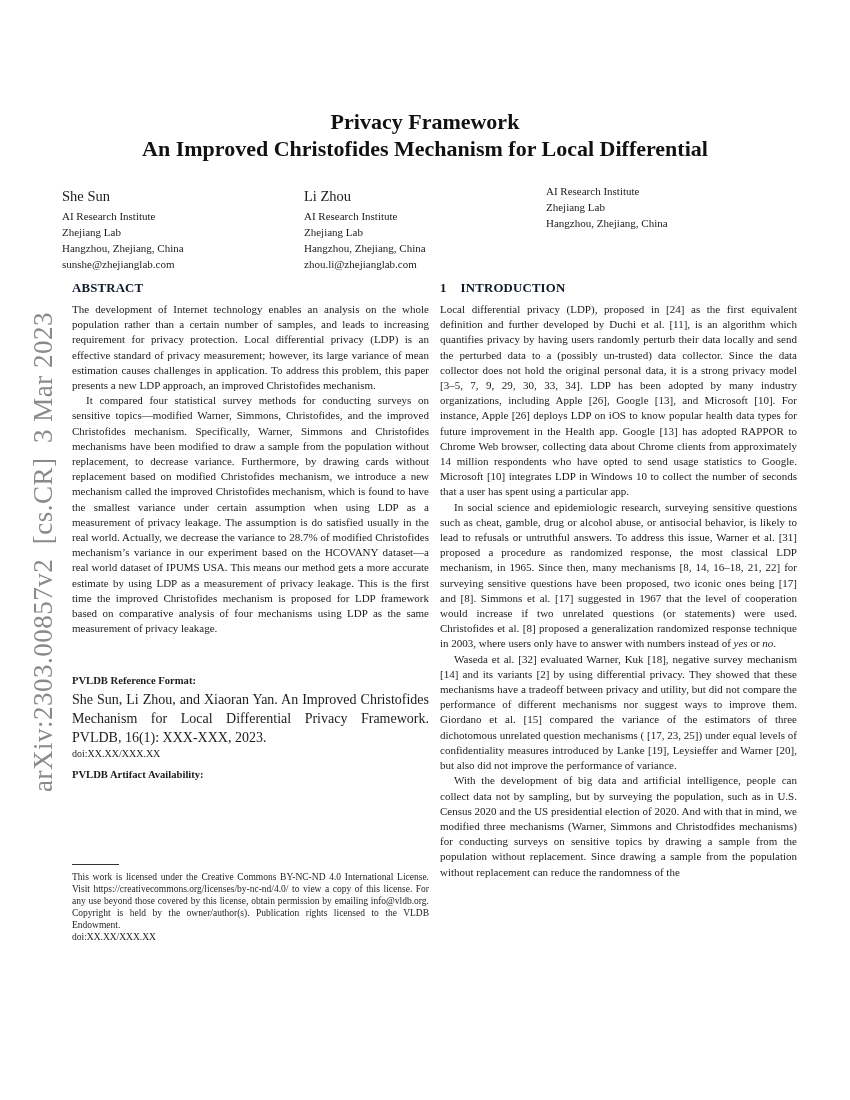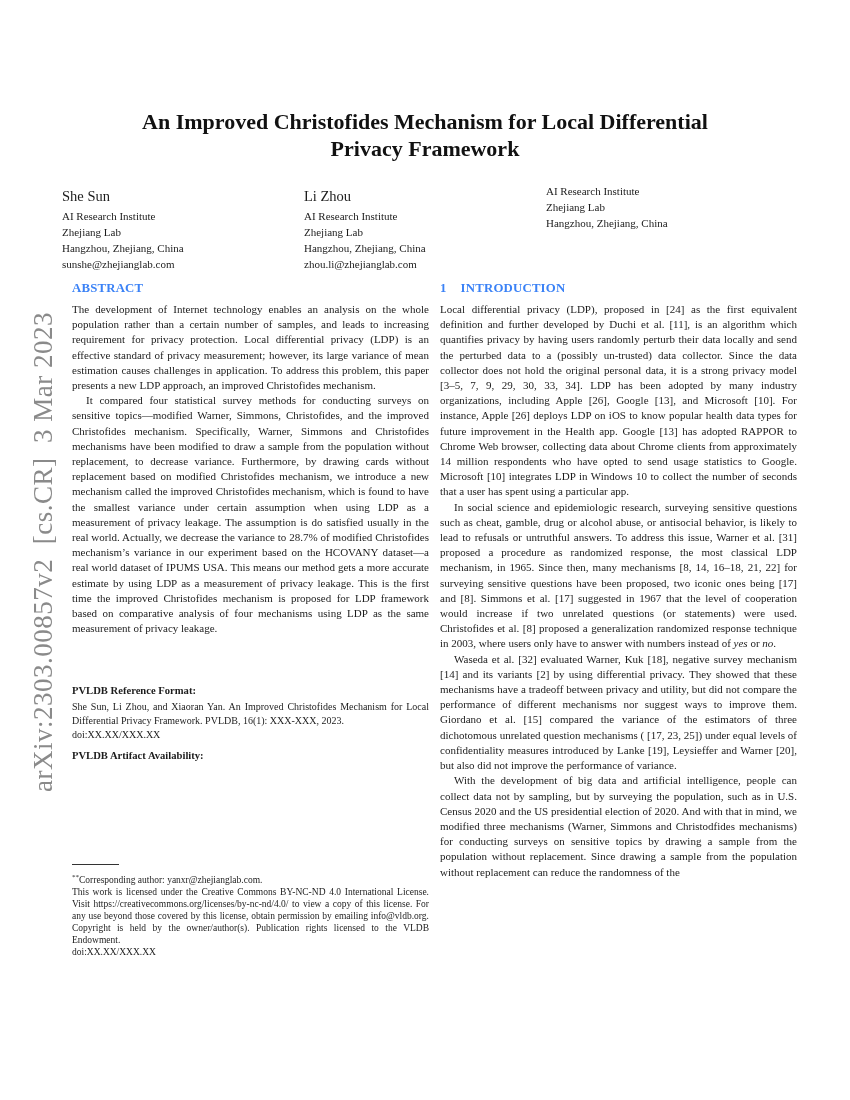--- a/index.html
+++ b/index.html
@@ -67,45 +67,45 @@
     top: 281px;
     width: 357px;
   }
   .col-left  { left: 72px;  }
   .col-right { left: 440px; }
 
   .section-heading {
     font-size: 12.8px;
     line-height: 15px;
     font-weight: bold;
-    color: #3b82f6;
+    color: #0f172a;
     margin-bottom: 6px;
     letter-spacing: 0.2px;
   }
   .section-heading .sec-num { display: inline-block; margin-right: 14px; }
 
   .body-par {
     font-size: 11px;
     line-height: 15.2px;
     text-align: justify;
     color: #1c1c1c;
   }
   .body-par.indent { text-indent: 14px; }
 
-  .ref-block-1 { margin-top: 48px; }
+  .ref-block-1 { margin-top: 38px; }
   .ref-block-2 { margin-top: 6px; }
   .ref-heading {
     font-size: 10.6px;
     line-height: 14px;
     font-weight: bold;
     margin-bottom: 2px;
   }
   .ref-body {
-    font-size: 10px;
-    line-height: 14px;
+    font-size: 14px;
+    line-height: 19px;
     text-align: justify;
   }
   .ref-doi {
     font-size: 10px;
     line-height: 14.2px;
   }
 
   
   .footnote {
     position: absolute;
@@ -125,22 +125,22 @@
   .footnote sup { font-size: 7px; }
 </style>
 </head>
 <body>
 
 <div class="page">
 
   <div class="arxiv-stamp">arXiv:2303.00857v2  [cs.CR]  3 Mar 2023</div>
 
   <div class="title-block">
+    <div>Privacy Framework</div>
     <div>An Improved Christofides Mechanism for Local Differential</div>
-    <div>Privacy Framework</div>
   </div>
 
   <div class="authors-row">
     <div class="author">
       <div class="author-name"><span>She Sun</span><sup></sup></div>
       <div>AI Research Institute</div>
       <div>Zhejiang Lab</div>
       <div>Hangzhou, Zhejiang, China</div>
       <div>sunshe@zhejianglab.com</div>
     </div>
@@ -169,21 +169,20 @@
       <p class="ref-doi">doi:XX.XX/XXX.XX</p>
     </div>
 
     <div class="ref-block-2">
       <div class="ref-heading">PVLDB Artifact Availability:</div>
     </div>
   </div>
 
   <div class="footnote">
     <div class="footnote-rule"></div>
-    <p class="no-justify"><sup>**</sup><span>Corresponding author: yanxr@zhejianglab.com.</span></p>
     <p>This work is licensed under the Creative Commons BY-NC-ND 4.0 International License. Visit https://creativecommons.org/licenses/by-nc-nd/4.0/ to view a copy of this license. For any use beyond those covered by this license, obtain permission by emailing info@vldb.org. Copyright is held by the owner/author(s). Publication rights licensed to the VLDB Endowment.</p>
     <p class="no-justify">doi:XX.XX/XXX.XX</p>
   </div>
 
   <div class="col col-right">
     <div class="section-heading">
       <span class="sec-num">1</span><span>INTRODUCTION</span>
     </div>
     <p class="body-par">Local differential privacy (LDP), proposed in [24] as the first equivalent definition and further developed by Duchi et al. [11], is an algorithm which quantifies privacy by having users randomly perturb their data locally and send the perturbed data to a (possibly un-trusted) data collector. Since the data collector does not hold the original personal data, it is a strong privacy model [3–5, 7, 9, 29, 30, 33, 34]. LDP has been adopted by many industry organizations, including Apple [26], Google [13], and Microsoft [10]. For instance, Apple [26] deploys LDP on iOS to know popular health data types for future improvement in the Health app. Google [13] has adopted RAPPOR to Chrome Web browser, collecting data about Chrome clients from approximately 14 million respondents who have opted to send usage statistics to Google. Microsoft [10] integrates LDP in Windows 10 to collect the number of seconds that a user has spent using a particular app.</p>
     <p class="body-par indent"><span>In social science and epidemiologic research, surveying sensitive questions such as cheat, gamble, drug or alcohol abuse, or antisocial behavior, is likely to lead to refusals or untruthful answers. To address this issue, Warner et al. [31] proposed a procedure as randomized response, the most classical LDP mechanism, in 1965. Since then, many mechanisms [8, 14, 16–18, 21, 22] for surveying sensitive questions have been proposed, two iconic ones being [17] and [8]. Simmons et al. [17] suggested in 1967 that the level of cooperation would increase if two unrelated questions (or statements) were used. Christofides et al. [8] proposed a generalization randomized response technique in 2003, where users only have to answer with numbers instead of </span><i>yes</i><span> or </span><i>no</i><span>.</span></p>

